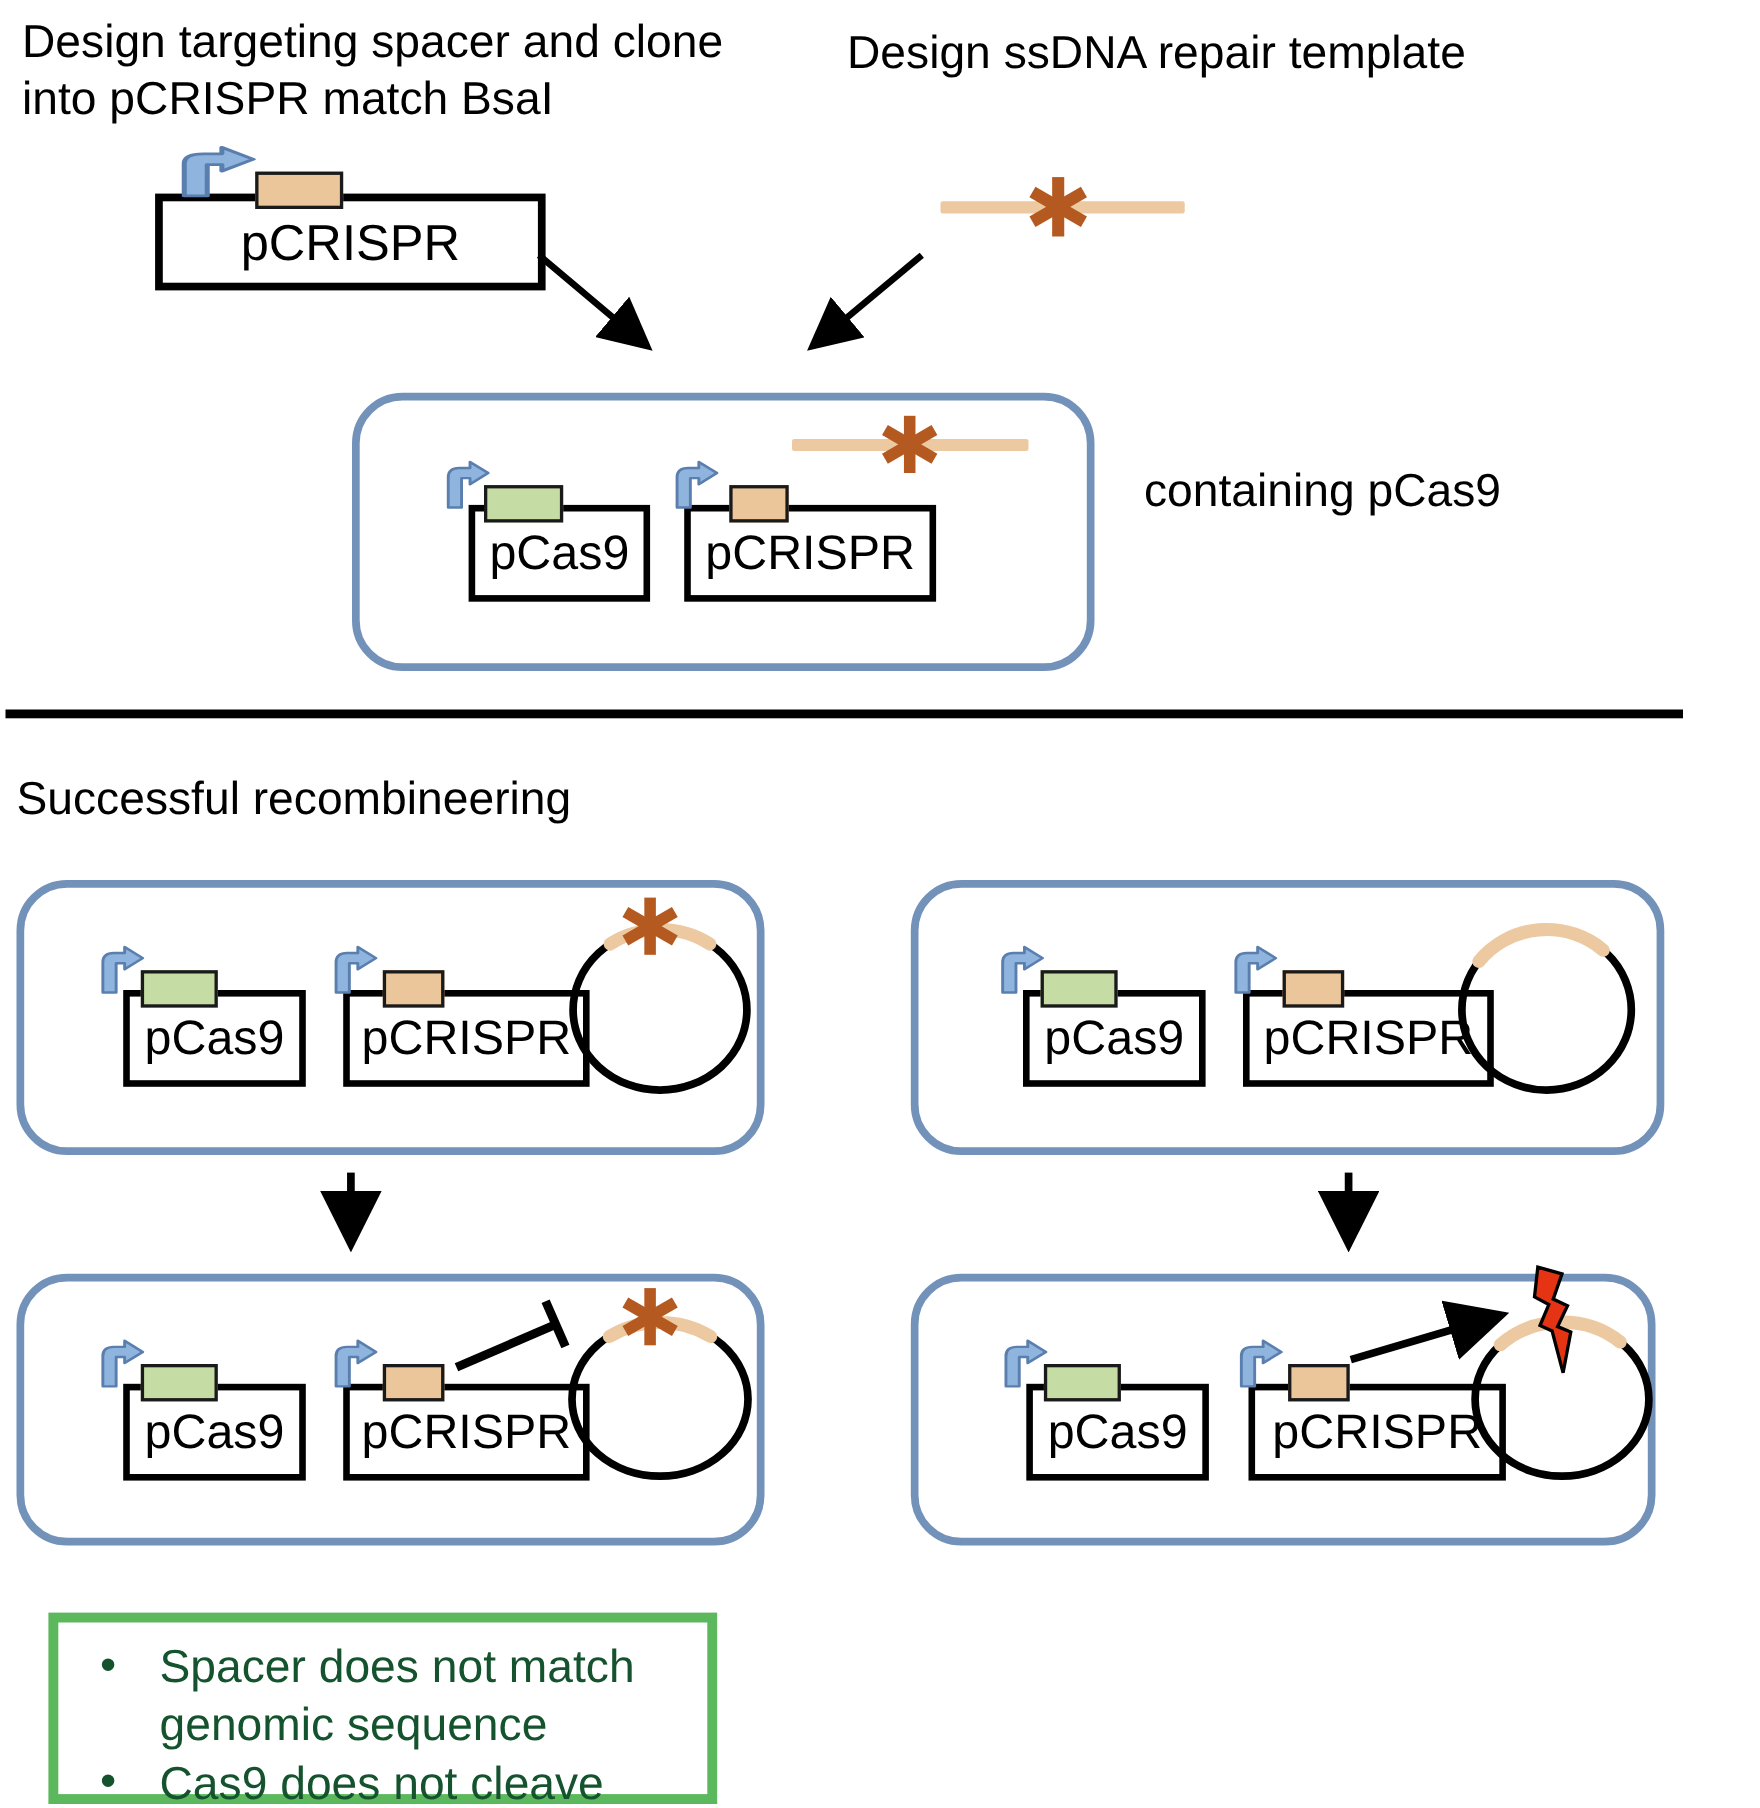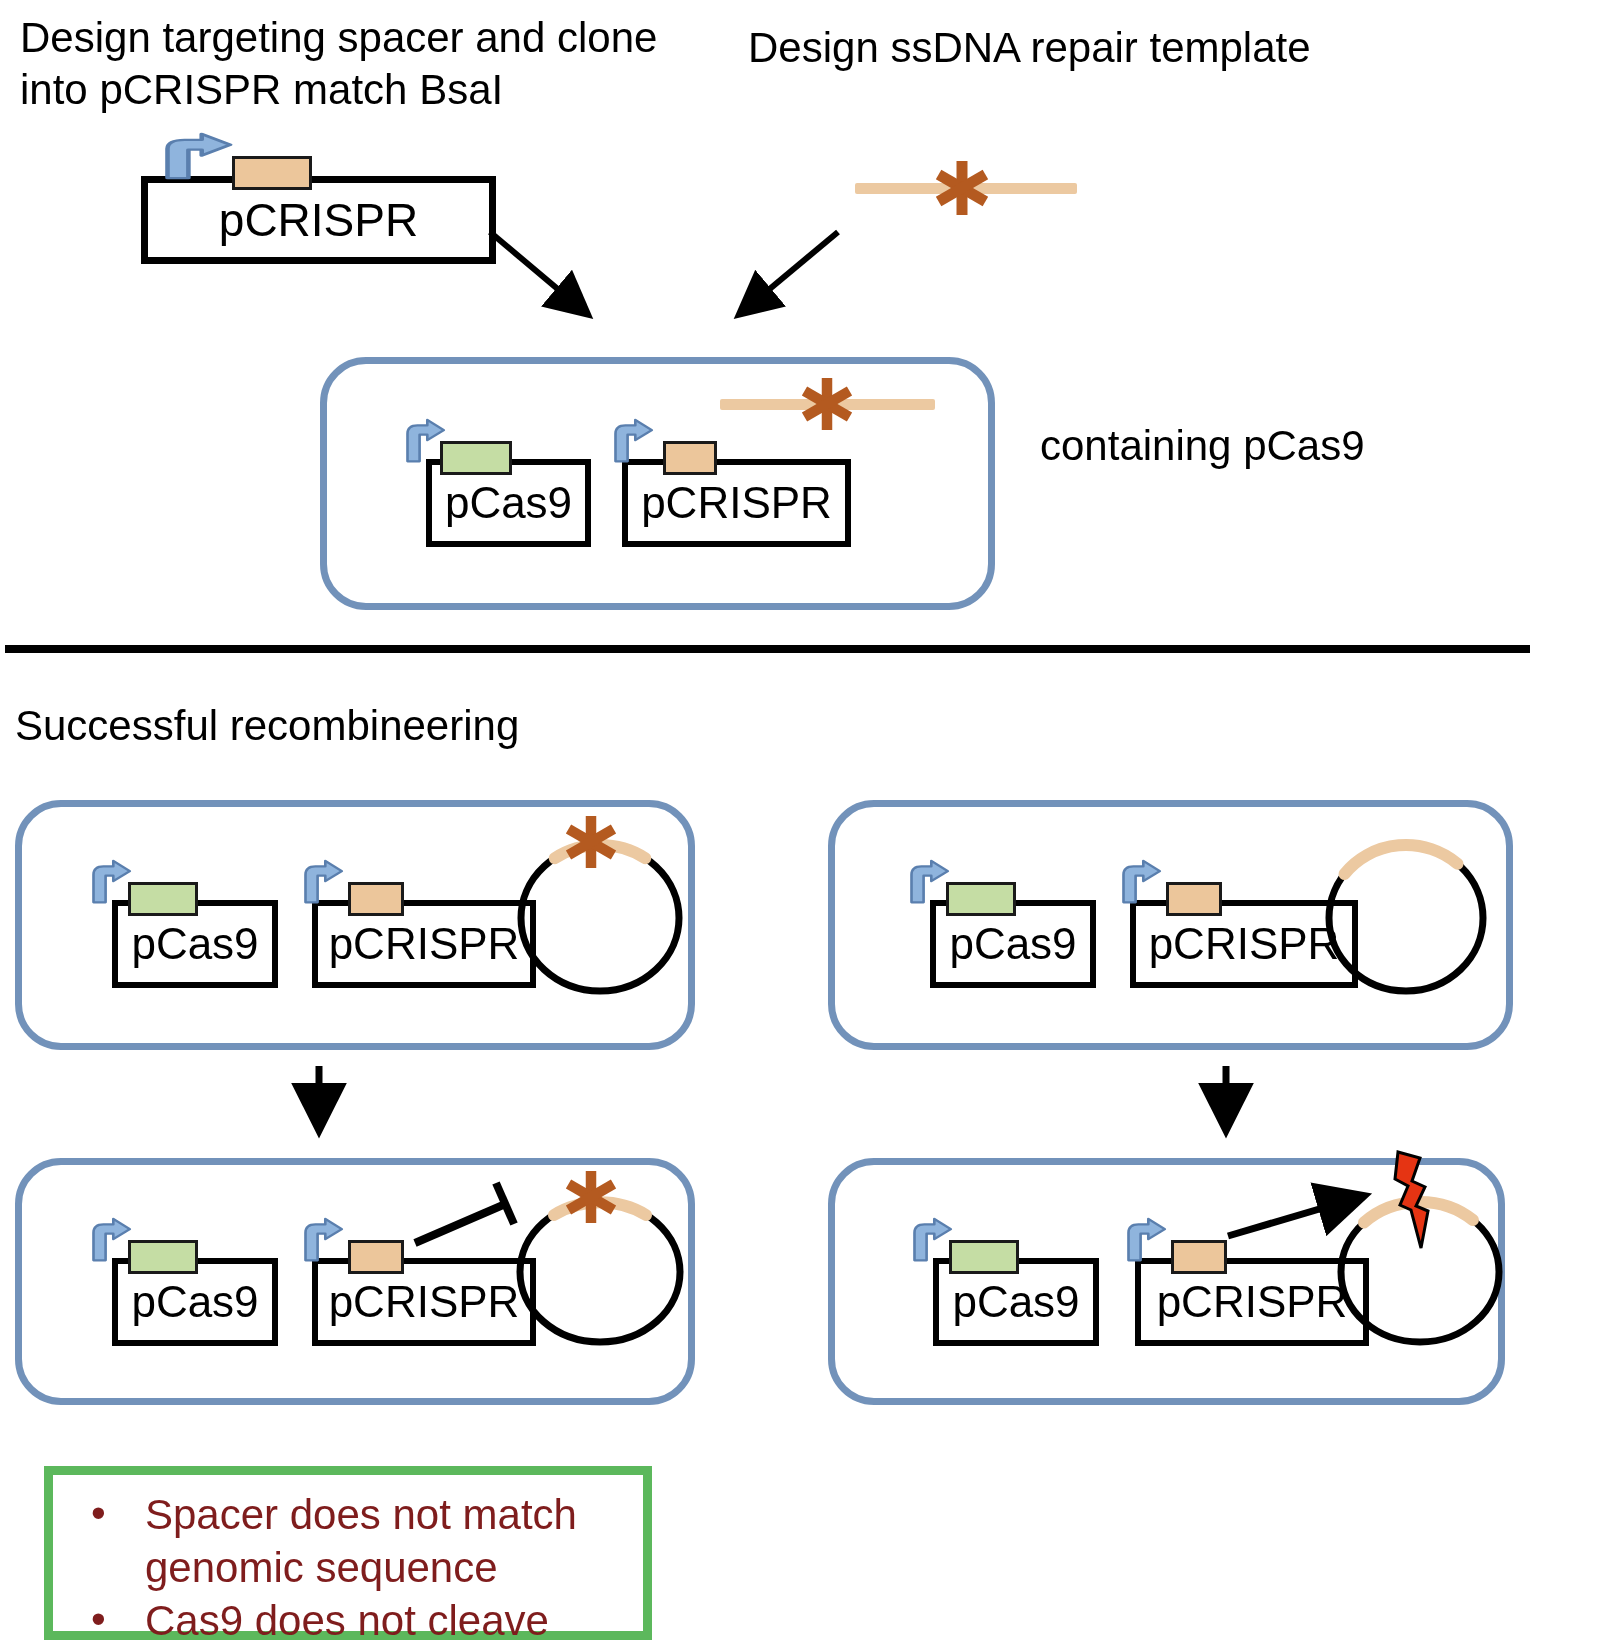--- a/index.html
+++ b/index.html
@@ -25,39 +25,39 @@
   
   .gene{position:absolute;box-sizing:border-box;border:3px solid #1a1a1a;}
   .gene.green{background:#c5dda4;}
   .gene.tan{background:#ecc69b;}
   
   .resultbox{position:absolute;box-sizing:border-box;background:#fff;}
   .resultbox.green{border:9px solid #5cb85c;}
   .resultbox.red{border:9px solid #e2330f;}
   .resultbox ul{list-style:none;margin:0;padding:14px 16px 10px 34px;}
   .resultbox li{
-    position:relative;font-size:42px;line-height:1.26;color:#7f1d1d;
+    position:relative;font-size:42px;line-height:1.26;color:#14532d;
     padding-left:58px;margin:0;
   }
   .resultbox li::before{
     content:"\2022";position:absolute;left:4px;top:-2px;font-size:42px;
   }
   .divider{position:absolute;background:#000;}
   svg.overlay{position:absolute;left:0;top:0;pointer-events:none;}
 </style>
 </head>
 <body>
 
 <div class="canvas">
 
   <div class="abs txt" style="left:20px;top:12px;">
     <div>Design targeting spacer and clone</div>
     <div>into pCRISPR match BsaI</div>
   </div>
-  <div class="abs txt" style="left:748px;top:22px;">Design ssDNA repair template</div>
+  <div class="abs txt" style="left:770px;top:22px;">Design ssDNA repair template</div>
   <div class="abs txt" style="left:1040px;top:420px;">
     <div>containing pCas9</div>
   </div>
 
   <div class="pbox big" style="left:95px;top:176px;width:355px;height:88px;">
     <span>pCRISPR</span>
   </div>
   <div class="gene tan" style="left:232px;top:156px;width:80px;height:34px;"></div>
 
   <div class="cell" style="left:320px;top:357px;width:675px;height:253px;"></div>

